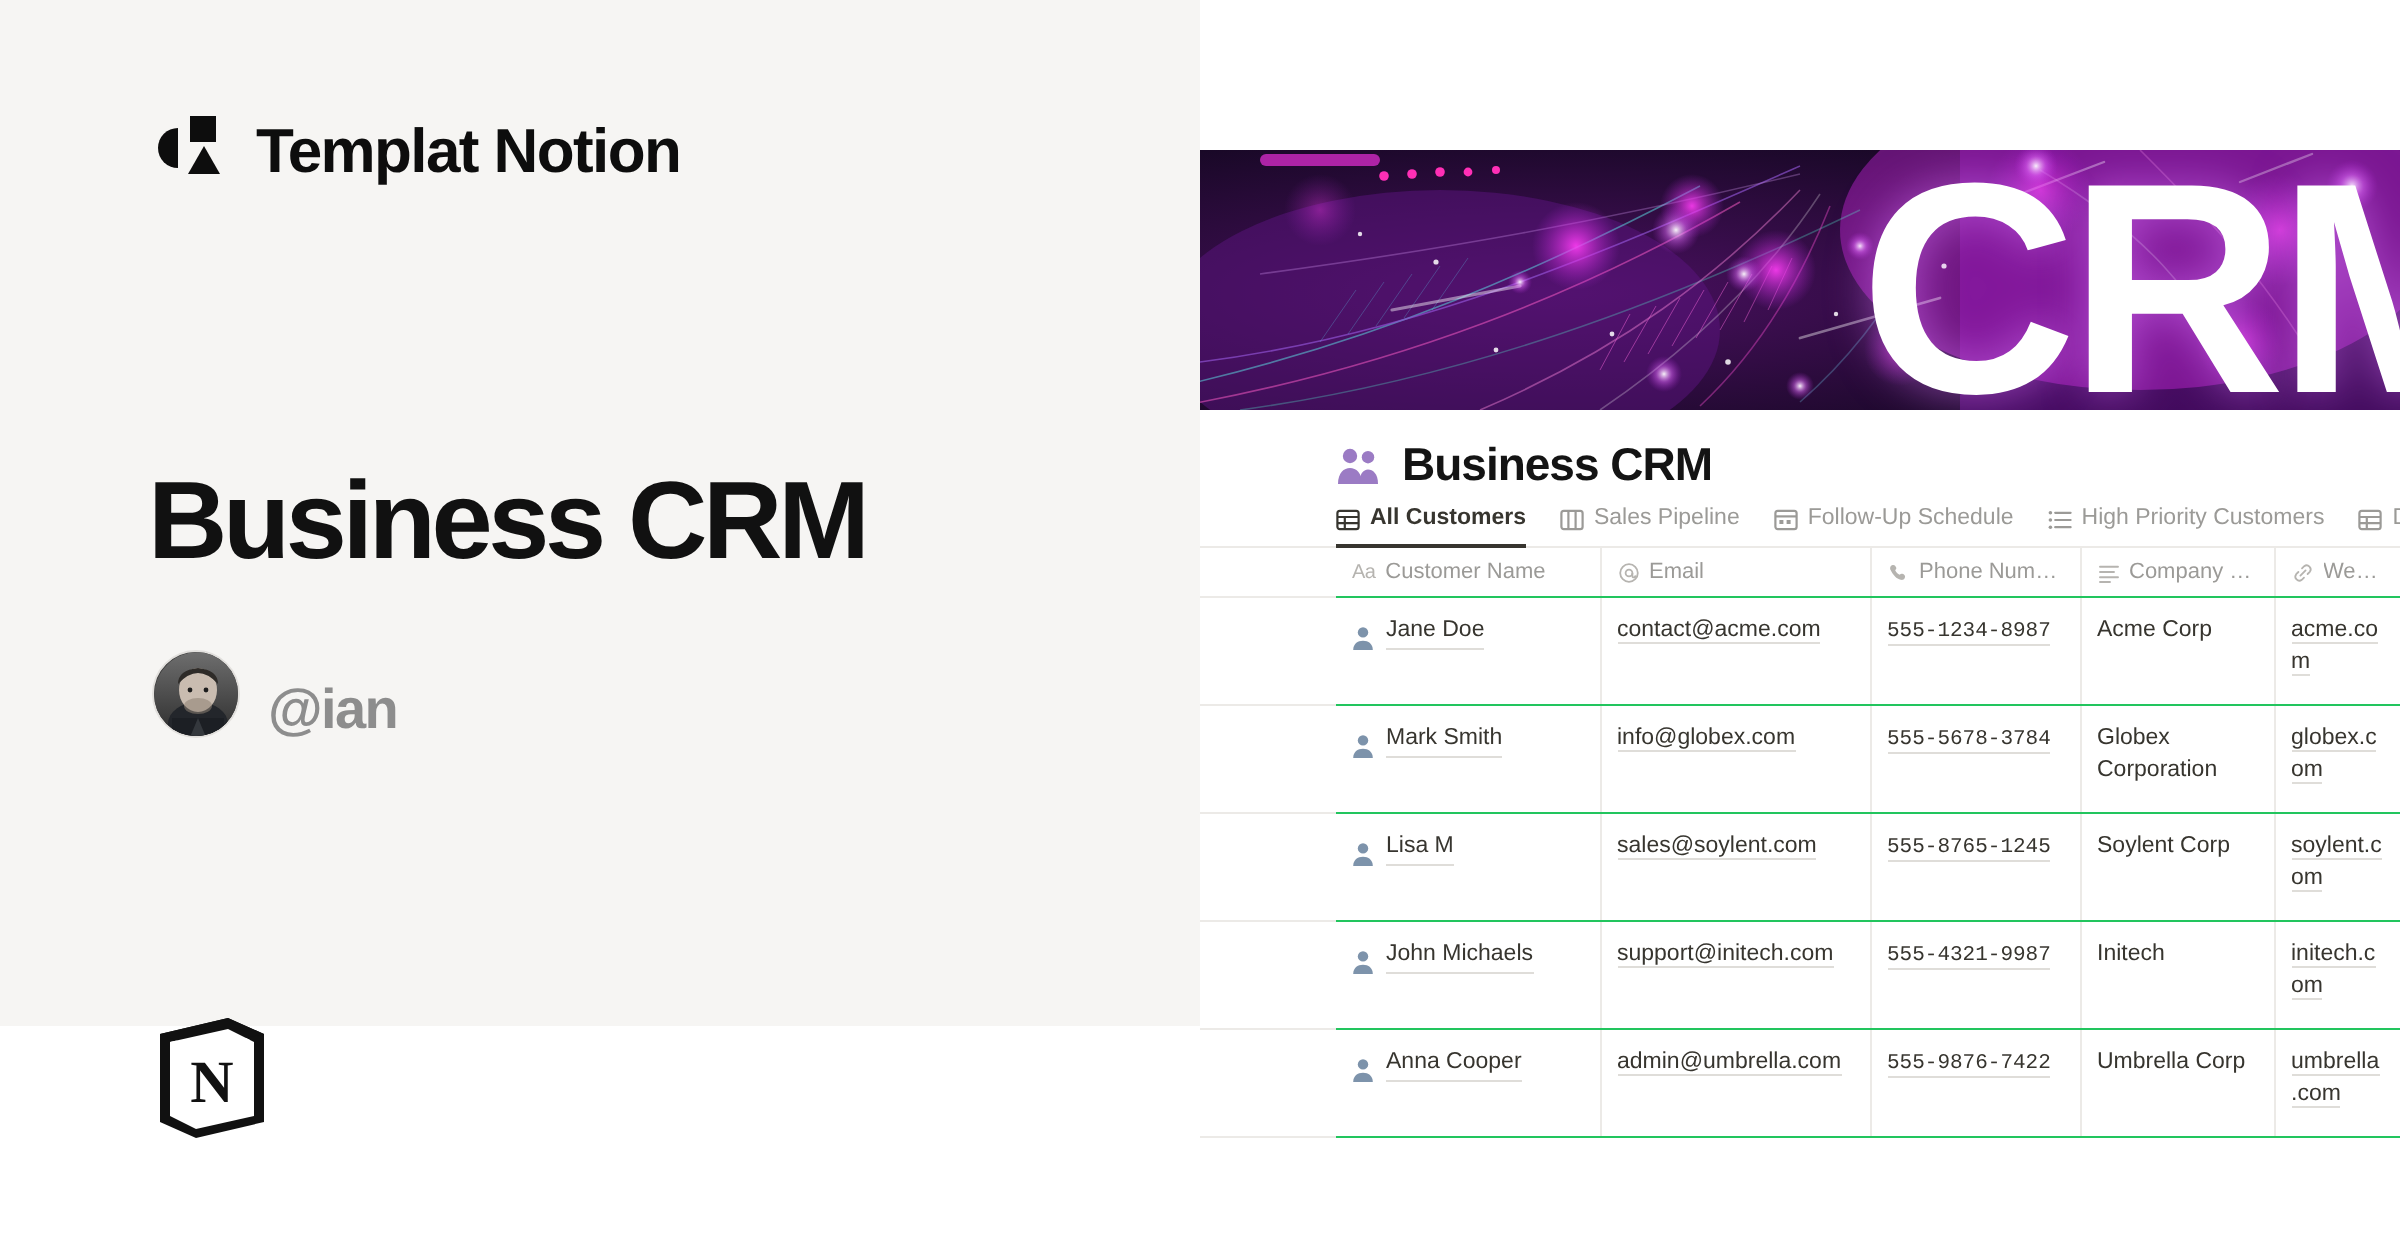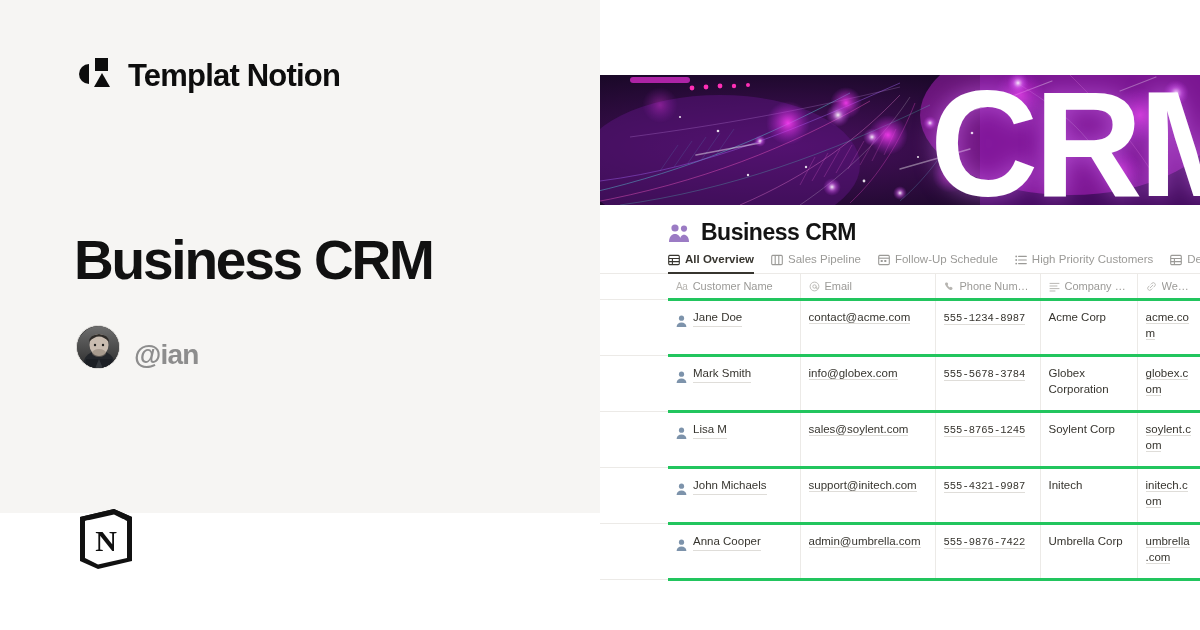--- a/index.html
+++ b/index.html
@@ -95,21 +95,21 @@
   
   .tbl { width:100%; border-collapse:collapse; table-layout:fixed; margin-top:0; }
   .tbl col.c-pad  { width:68px; }
   .tbl col.c-name { width:132px; }
   .tbl col.c-mail { width:135px; }
   .tbl col.c-phone{ width:105px; }
   .tbl col.c-comp { width:97px; }
   .tbl col.c-web  { width:63px; }
 
   .tbl th, .tbl td {
-    border-bottom:3px solid #22c55e;
+    border-bottom:1px solid #22c55e;
     border-right:1px solid #eceae7;
     vertical-align:top;
     text-align:left;
     font-weight:400;
   }
   .tbl th.pad, .tbl td.pad { border-right:none; border-bottom:1px solid #eceae7; }
   .tbl th:last-child, .tbl td:last-child { border-right:none; }
 
   .tbl th {
     padding:7px 8px 6px 8px; height:20px;
@@ -311,21 +311,21 @@
       </div>
 
       <div class="tabs">
         <div class="tab active">
           <span class="tab-ic">
             <svg viewBox="0 0 12 12">
                 <rect x=".7" y="1.4" width="10.6" height="9.2" rx="1.2" fill="none" stroke="#37352f" stroke-width="1.1"></rect>
                 <path d="M.7 4.5h10.6M4.4 4.5v6.1M.7 7.6h10.6" stroke="#37352f" stroke-width="1.1"></path>
               </svg>
           </span>
-          <span>All Overview</span>
+          <span>All Customers</span>
         </div>
         <div class="tab">
           <span class="tab-ic">
             <svg viewBox="0 0 12 12">
                 <rect x=".7" y="1.4" width="10.6" height="9.2" rx="1.2" fill="none" stroke="#9b9a97" stroke-width="1.1"></rect>
                 <path d="M4.2 1.4v9.2M7.8 1.4v9.2" stroke="#9b9a97" stroke-width="1.1"></path>
               </svg>
           </span>
           <span>Sales Pipeline</span>
         </div>

